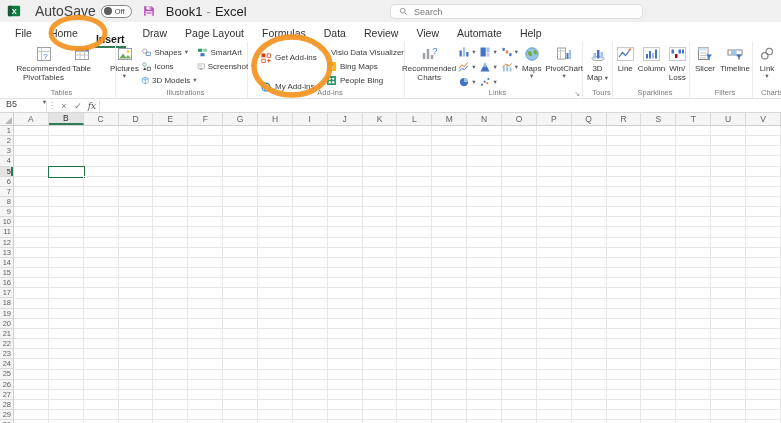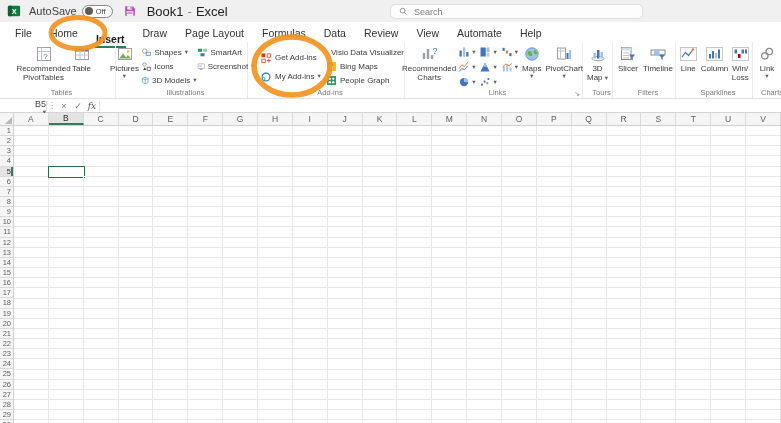--- a/index.html
+++ b/index.html
@@ -3,21 +3,21 @@
 <meta charset="utf-8">
 <style>
   * { margin:0; padding:0; box-sizing:border-box; }
   html,body { width:781px; height:423px; overflow:hidden; }
   body { font-family:"Liberation Sans","DejaVu Sans",sans-serif; background:#fff; }
   .app { position:relative; width:781px; height:423px; background:#fff; }
 
   
   .titlebar { height:22px; background:#f0f0f0; display:flex; align-items:center; position:relative; }
   .xl-logo { width:14px; height:14px; margin-left:7px; flex:0 0 auto; }
-  .autosave-label { margin-left:8px; font-size:11px; color:#404040; }
+  .autosave-label { margin-left:14px; font-size:14px; color:#404040; }
   .toggle { margin-left:5px; width:31px; height:13px; border:1px solid #868686; border-radius:7px; background:#fff; display:flex; align-items:center; cursor:pointer; }
   .toggle-knob { width:8px; height:8px; border-radius:50%; background:#5f5d5b; margin-left:2px; }
   .toggle-state { font-size:7.5px; color:#444; margin-left:3px; }
   .save-btn { margin-left:10px; width:14px; height:14px; }
   .doc-title { margin-left:10px; font-size:13px; color:#212121; display:flex; gap:4px; align-items:center; }
   .doc-sep { color:#8a8a8a; }
   .searchbox { position:absolute; left:390px; top:4px; width:253px; height:15px; background:#fdfdfd; border:1px solid #dedede; border-radius:5px; display:flex; align-items:center; padding-left:8px; gap:6px; cursor:text; }
   .searchbox .ph { font-size:9px; color:#7c7c7c; }
 
   
@@ -35,21 +35,21 @@
   .bigbtn .ic { height:18px; display:flex; align-items:center; justify-content:center; margin-bottom:1px; }
   .smallcol { display:flex; flex-direction:column; justify-content:flex-start; padding-top:1px; }
   .smallbtn { display:flex; align-items:center; gap:3px; font-size:8px; color:#3a3a3a; height:14px; white-space:nowrap; cursor:pointer; }
   .caret { font-size:6.5px; color:#5f5f5f; line-height:1; }
   .chartgrid { display:grid; grid-template-rows:repeat(3,14px); grid-auto-flow:column; column-gap:4px; row-gap:1px; margin:1px 2px 0; }
   .mini { display:flex; align-items:center; gap:2px; cursor:pointer; }
   .launcher { position:absolute; right:2px; bottom:1px; font-size:7px; color:#8a8a8a; cursor:pointer; line-height:1; }
 
   
   .formulabar { height:14px; background:#fff; border-bottom:1px solid #d6d6d6; display:flex; align-items:center; font-size:9px; color:#444; }
-  .namebox { width:46px; display:flex; align-items:flex-end; justify-content:space-between; cursor:pointer; height:100%;flex-direction:column; }
+  .namebox { width:46px; padding-left:6px; display:flex; align-items:flex-start; justify-content:space-between; cursor:pointer; height:100%; }
   .fb-sep { width:1px; height:10px; background:#e0e0e0; }
   .fb-ic { width:14px; text-align:center; color:#767676; font-size:9px; cursor:pointer; }
   .fb-dots { color:#9a9a9a; font-size:8px; width:10px; text-align:center; }
   .fb-fx { font-family:"DejaVu Serif","Liberation Serif",serif; font-style:italic; color:#555; }
   .fb-input { flex:1; height:100%; cursor:text; }
 
   
   .grid { position:absolute; left:0; top:113px; width:781px; height:310px; background:#fff; overflow:hidden; }
   .corner { position:absolute; left:0; top:0; width:14px; height:13px; background:#f5f5f5; border-right:1px solid #d0d0d0; border-bottom:1px solid #d0d0d0; }
   .corner::after { content:""; position:absolute; right:1px; bottom:1px; border-style:solid; border-width:0 0 7px 7px; border-color:transparent transparent #b8b8b8 transparent; }
@@ -227,21 +227,21 @@
             <span>Screenshot</span>
             <span class="caret">▾</span>
           </div>
         </div>
       </div>
       <div class="group-label">Illustrations</div>
     </div>
 
     <div class="group" style="width:157px">
       <div class="gc" style="justify-content:flex-start; padding-left:12px;">
-        <div class="smallcol" style="width:62px; padding-top:4px;">
+        <div class="smallcol" style="width:62px; padding-top:4px;gap:10px;">
           <div class="smallbtn" style="height:19px">
             <svg width="12" height="12" viewBox="0 0 16 16">
                 <rect x="2" y="2" width="5" height="5" fill="#d83b01"></rect>
                 <rect x="9.5" y="2.5" width="4.5" height="4.5" fill="none" stroke="#d83b01"></rect>
                 <rect x="2.5" y="9.5" width="4.5" height="4.5" fill="none" stroke="#d83b01"></rect>
                 <path d="M11.8 9v5M9.3 11.5h5" stroke="#d83b01" stroke-width="1.2"></path>
               </svg>
             <span>Get Add-ins</span>
           </div>
           <div class="smallbtn" style="height:19px">
@@ -270,21 +270,21 @@
               </svg>
             <span>Bing Maps</span>
           </div>
           <div class="smallbtn">
             <svg width="11" height="11" viewBox="0 0 16 16">
                 <rect x="1.5" y="1.5" width="13" height="13" fill="#2b9a66"></rect>
                 <circle cx="5.5" cy="5.5" r="1.6" fill="#fff"></circle>
                 <circle cx="10.5" cy="5.5" r="1.6" fill="#fff"></circle>
                 <path d="M3.5 12c0-2 1-3.2 2-3.2s2 1.2 2 3.2zM8.5 12c0-2 1-3.2 2-3.2s2 1.2 2 3.2z" fill="#fff"></path>
               </svg>
-            <span>People Graph</span>
+            <span>People Bing</span>
           </div>
         </div>
       </div>
       <div class="group-label">Add-ins</div>
     </div>
 
     <div class="group" style="width:178px">
       <div class="gc">
         <div class="bigbtn" style="width:54px">
           <span class="ic">
@@ -396,47 +396,20 @@
                 <rect x="3.5" y="7" width="2.5" height="5.5" fill="#9dc3e6"></rect>
                 <rect x="7" y="4" width="2.5" height="8.5" fill="#4472c4"></rect>
                 <rect x="10.5" y="6" width="2.5" height="6.5" fill="#9dc3e6"></rect>
               </svg>
           </span>
           <span>3D</span>
           <span><span>Map</span> <span class="caret">▾</span></span>
         </div>
       </div>
       <div class="group-label">Tours</div>
-    </div>
-
-    <div class="group" style="width:63px">
-      <div class="gc">
-        <div class="bigbtn" style="width:28px">
-          <span class="ic">
-            <svg width="16" height="16" viewBox="0 0 16 16">
-                <rect x="1.5" y="1.5" width="9.5" height="12" fill="#fff" stroke="#8a8a8a"></rect>
-                <rect x="1.5" y="1.5" width="9.5" height="3" fill="#cfe0f0"></rect>
-                <path d="M3 7h6M3 9.5h6M3 12h6" stroke="#c4c4c4"></path>
-                <path d="M9 8.5h6l-2.3 3v3l-1.4-1v-2z" fill="#4472c4"></path>
-              </svg>
-          </span>
-          <span>Slicer</span>
-        </div>
-        <div class="bigbtn" style="width:32px">
-          <span class="ic">
-            <svg width="16" height="16" viewBox="0 0 16 16">
-                <rect x="1" y="4" width="14" height="5" fill="#fff" stroke="#8a8a8a"></rect>
-                <rect x="4" y="4" width="5.5" height="5" fill="#9dc3e6"></rect>
-                <path d="M9 8.5h6l-2.3 3v2.5l-1.4-1v-1.5z" fill="#4472c4"></path>
-              </svg>
-          </span>
-          <span>Timeline</span>
-        </div>
-      </div>
-      <div class="group-label">Filters</div>
     </div>
 
     <div class="group" style="width:77px">
       <div class="gc">
         <div class="bigbtn" style="width:25px">
           <span class="ic">
             <svg width="17" height="14" viewBox="0 0 17 14">
                 <rect x="0.5" y="0.5" width="16" height="13" fill="#fff" stroke="#c9c9c9"></rect>
                 <path d="M2 10l3.5-4.5 3 3 4.5-6" stroke="#4472c4" fill="none" stroke-width="1.2"></path>
                 <circle cx="13" cy="2.5" r="1.2" fill="#ed7d31"></circle>
@@ -464,20 +437,47 @@
                 <rect x="6" y="7" width="2.5" height="4" fill="#c00000"></rect>
                 <rect x="9.5" y="2.5" width="2.5" height="4" fill="#4472c4"></rect>
                 <rect x="13" y="2.5" width="2" height="4" fill="#4472c4"></rect>
               </svg>
           </span>
           <span>Win/</span>
           <span>Loss</span>
         </div>
       </div>
       <div class="group-label">Sparklines</div>
+    </div>
+
+    <div class="group" style="width:63px">
+      <div class="gc">
+        <div class="bigbtn" style="width:28px">
+          <span class="ic">
+            <svg width="16" height="16" viewBox="0 0 16 16">
+                <rect x="1.5" y="1.5" width="9.5" height="12" fill="#fff" stroke="#8a8a8a"></rect>
+                <rect x="1.5" y="1.5" width="9.5" height="3" fill="#cfe0f0"></rect>
+                <path d="M3 7h6M3 9.5h6M3 12h6" stroke="#c4c4c4"></path>
+                <path d="M9 8.5h6l-2.3 3v3l-1.4-1v-2z" fill="#4472c4"></path>
+              </svg>
+          </span>
+          <span>Slicer</span>
+        </div>
+        <div class="bigbtn" style="width:32px">
+          <span class="ic">
+            <svg width="16" height="16" viewBox="0 0 16 16">
+                <rect x="1" y="4" width="14" height="5" fill="#fff" stroke="#8a8a8a"></rect>
+                <rect x="4" y="4" width="5.5" height="5" fill="#9dc3e6"></rect>
+                <path d="M9 8.5h6l-2.3 3v2.5l-1.4-1v-1.5z" fill="#4472c4"></path>
+              </svg>
+          </span>
+          <span>Timeline</span>
+        </div>
+      </div>
+      <div class="group-label">Filters</div>
     </div>
 
     <div class="group" style="width:28px; border-right:none">
       <div class="gc">
         <div class="bigbtn" style="width:26px">
           <span class="ic">
             <svg width="16" height="16" viewBox="0 0 16 16">
                 <circle cx="5.8" cy="9.8" r="3.2" fill="none" stroke="#8a8a8a" stroke-width="1.3"></circle>
                 <circle cx="10.2" cy="5.5" r="3.2" fill="none" stroke="#8a8a8a" stroke-width="1.3"></circle>
               </svg>

